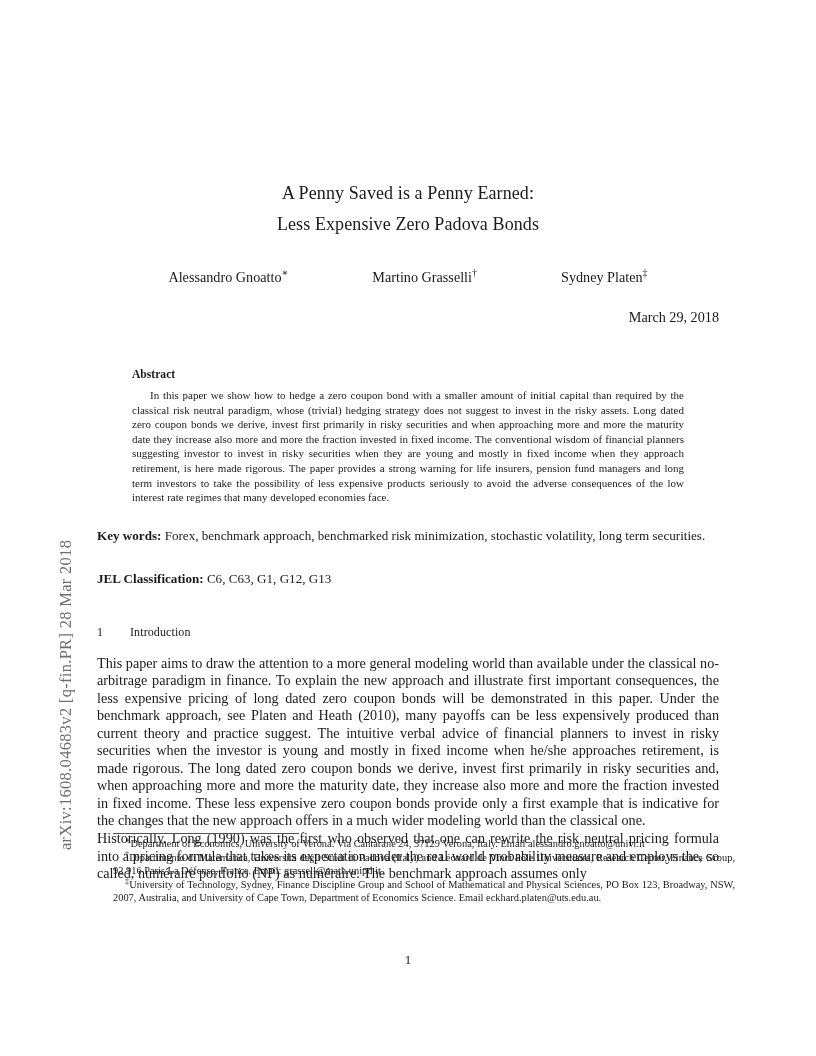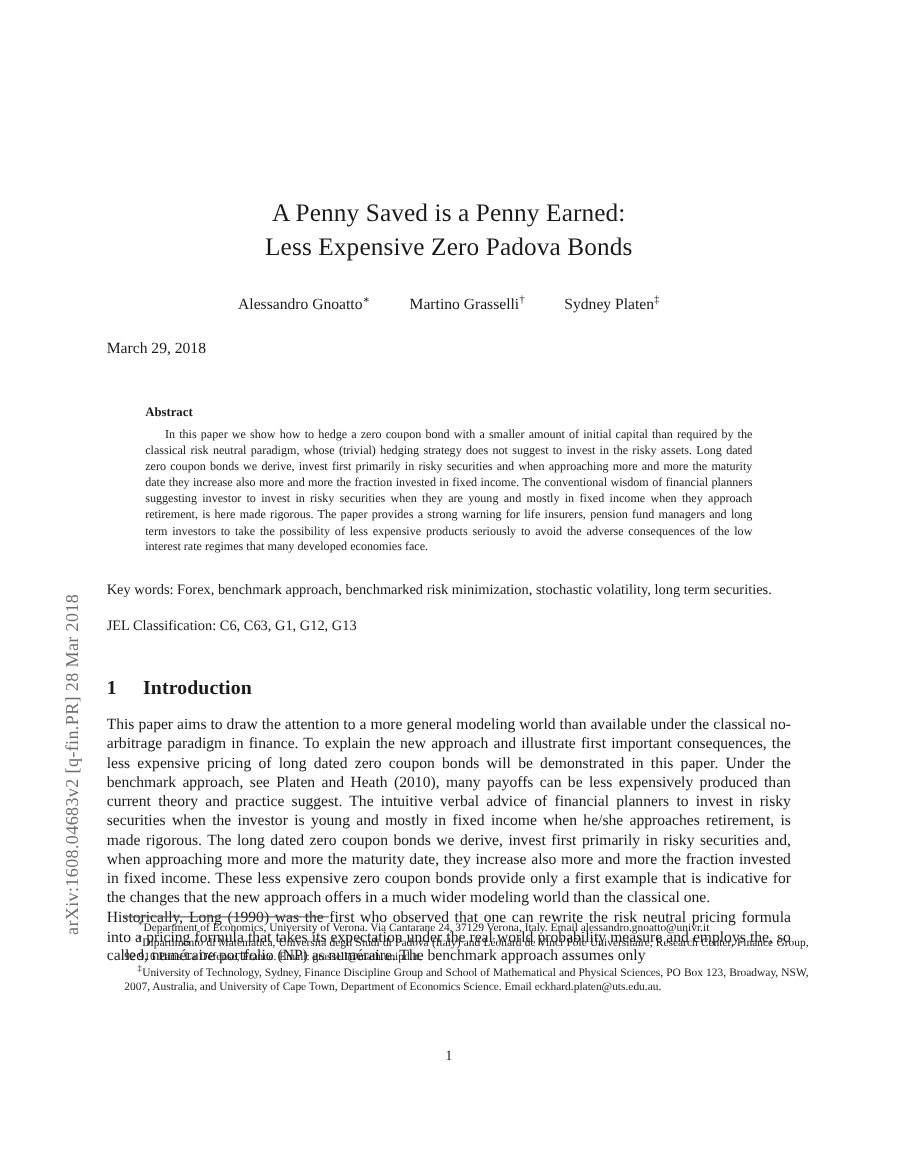--- a/index.html
+++ b/index.html
@@ -47,49 +47,49 @@
     width: 622px;
     height: 1056px;
   }
 
   
   #title-block {
     margin-top: 178px;
     text-align: center;
   }
   #paper-title {
-    font-size: 23px;
+    font-size: 18px;
     line-height: 31px;
     font-weight: normal;
     margin: 0;
     letter-spacing: 0.1px;
   }
   #paper-title .title-line {
     display: block;
   }
 
   #author-row {
     margin-top: 29px;
     display: flex;
     justify-content: center;
-    gap: 36px;
+    gap: 84px;
     font-size: 14.2px;
   }
   .author {
     white-space: nowrap;
   }
   .fnmark {
     font-size: 10px;
     vertical-align: super;
     line-height: 0;
   }
 
   #paper-date {
     margin-top: 23px;
-    text-align: left;
+    text-align: right;
     font-size: 14.2px;
   }
 
   
   #abstract-section {
     margin-top: 42px;
     padding: 0 35px;
   }
   #abstract-heading {
     text-align: left;
@@ -107,28 +107,28 @@
   }
 
   
   .meta-para {
     font-size: 13.1px;
     line-height: 16.4px;
     text-align: justify;
     margin: 0;
   }
   #keywords-para { margin-top: 23px; }
-  #jel-para { margin-top: 17px; }
-  .meta-label { font-weight: normal; }
+  #jel-para { margin-top: 27px; }
+  .meta-label { font-weight: bold; }
 
   
   #intro-heading {
     margin: 37px 0 4px 0;
-    font-size: 18px;
-    font-weight: bold;
+    font-size: 12px;
+    font-weight: normal;
     letter-spacing: 0.1px;
   }
   #intro-heading .sec-num {
     display: inline-block;
     width: 33px;
   }
 
   .body-para {
     font-size: 14.2px;
     line-height: 17.55px;

